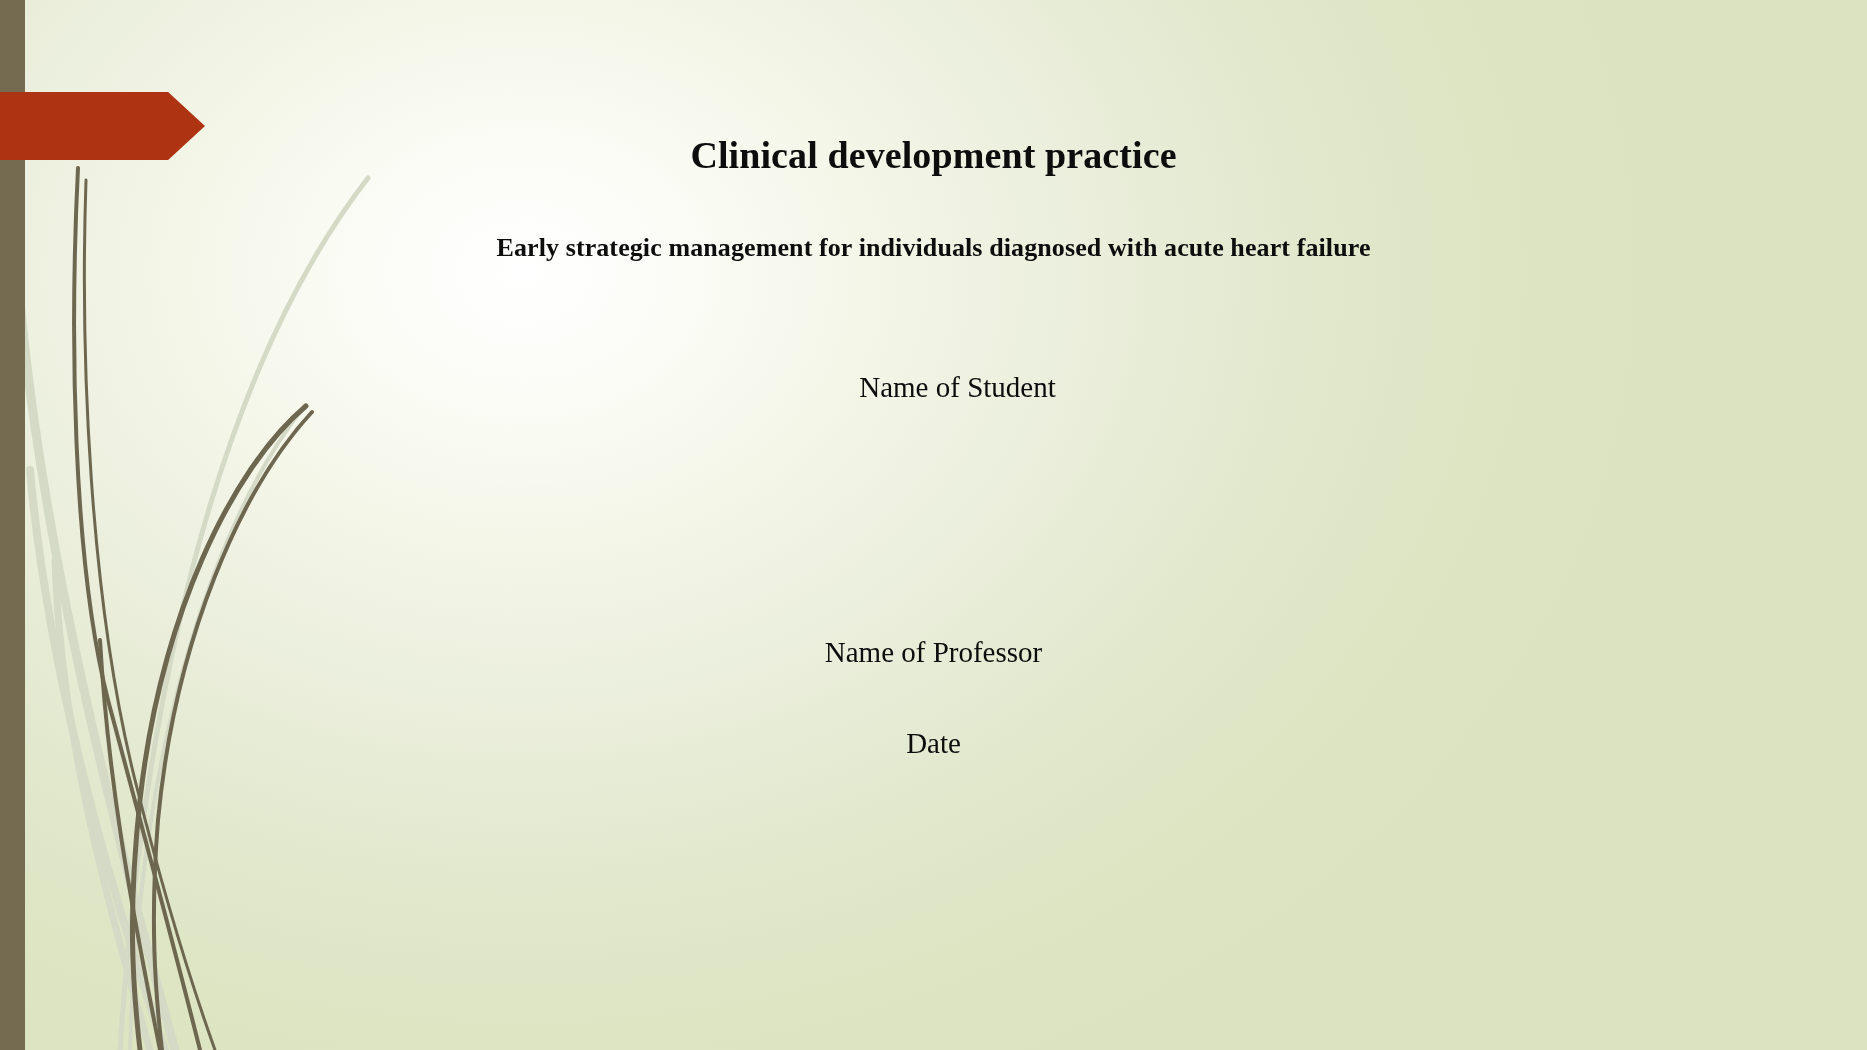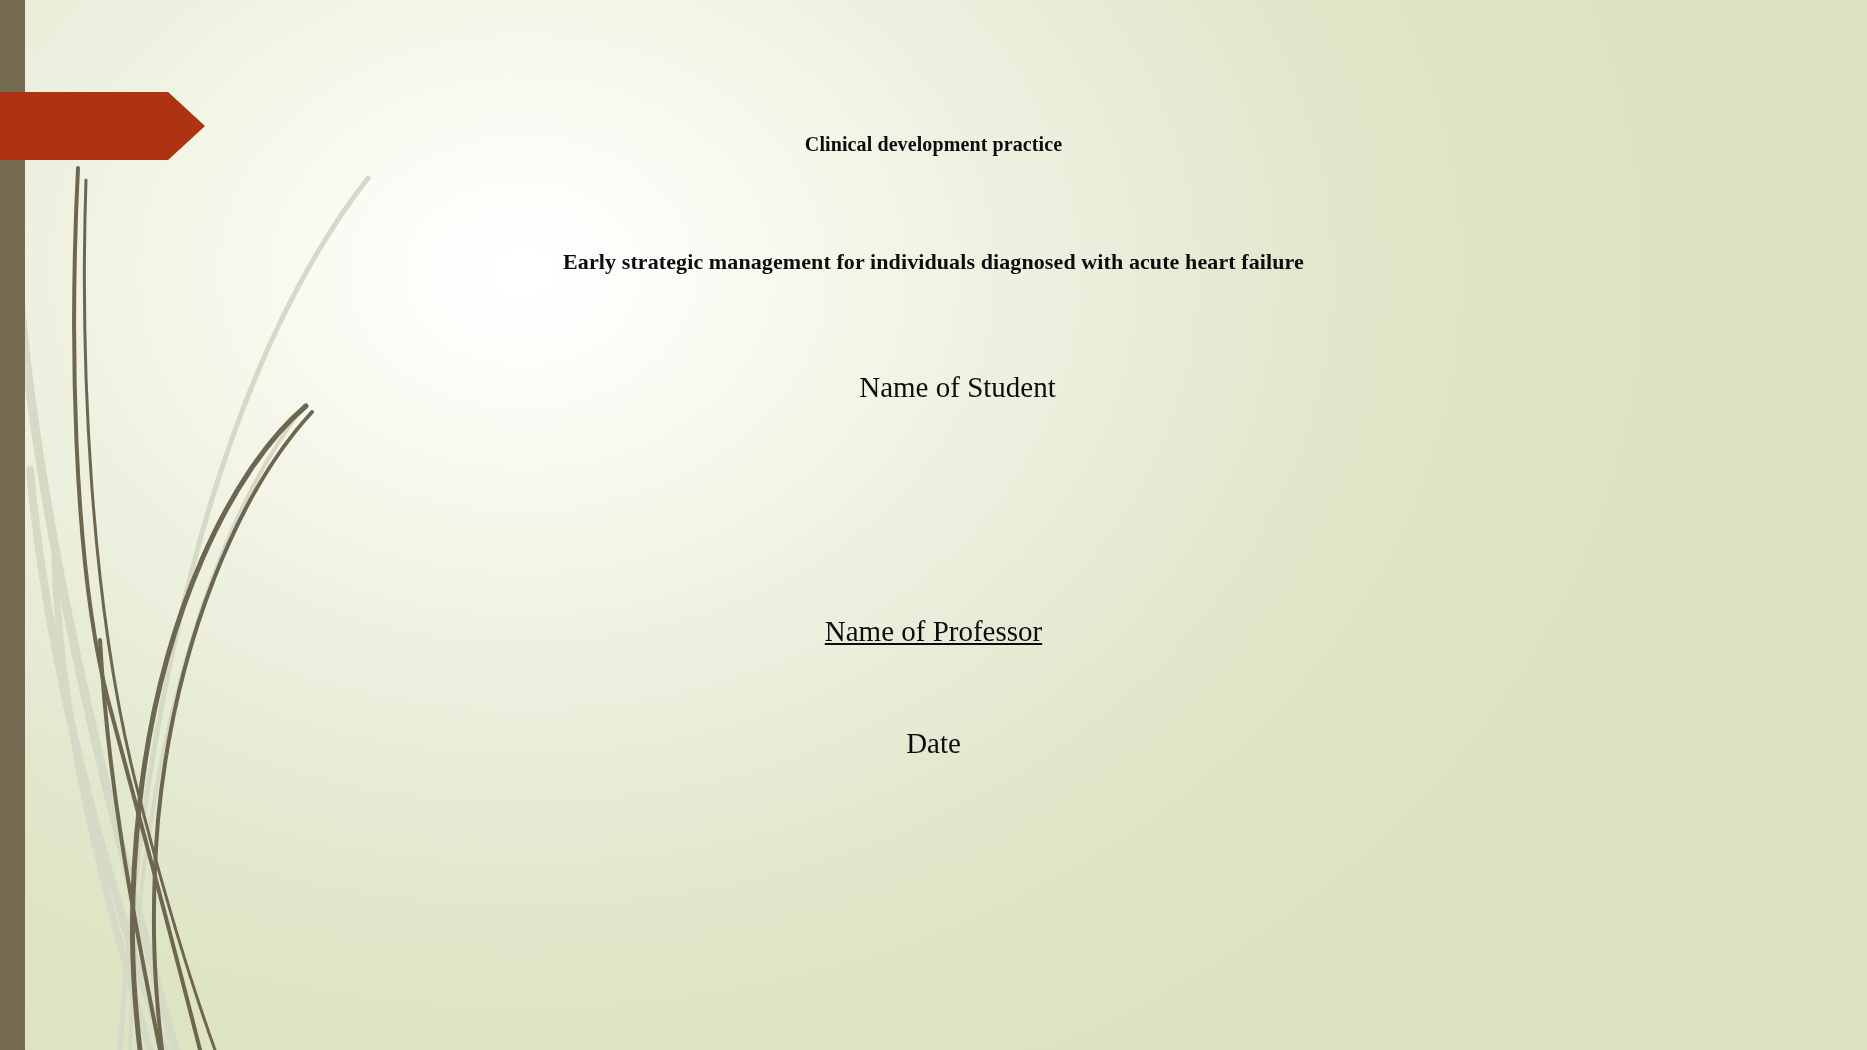--- a/index.html
+++ b/index.html
@@ -64,37 +64,37 @@
   }
   .line {
     position: absolute;
     width: 1867px;
     text-align: center;
     color: #0d0d0d;
     white-space: nowrap;
   }
   .title-main {
     top: 133px;
-    font-size: 20px;
+    font-size: 38px;
     font-weight: bold;
     letter-spacing: 0.1px;
   }
   .title-sub {
-    top: 249px;
-    font-size: 22px;
+    top: 233px;
+    font-size: 26px;
     font-weight: bold;
     letter-spacing: 0.1px;
   }
   .body-line {
     font-size: 29px;
     font-weight: normal;
   }
   .l-student { top: 371px; padding-left: 24px; }
   .l-affil   { top: 490px; }
-  .l-prof    { top: 615px; text-decoration: underline; }
+  .l-prof    { top: 636px; }
   .l-date    { top: 727px; }
 </style>
 </head>
 <body>
 
 <div id="slide">
 
   <svg id="bg-art" viewBox="0 0 1867 1050" preserveAspectRatio="none">
 
     <g fill="none" stroke="#d5dac6" stroke-linecap="round">

